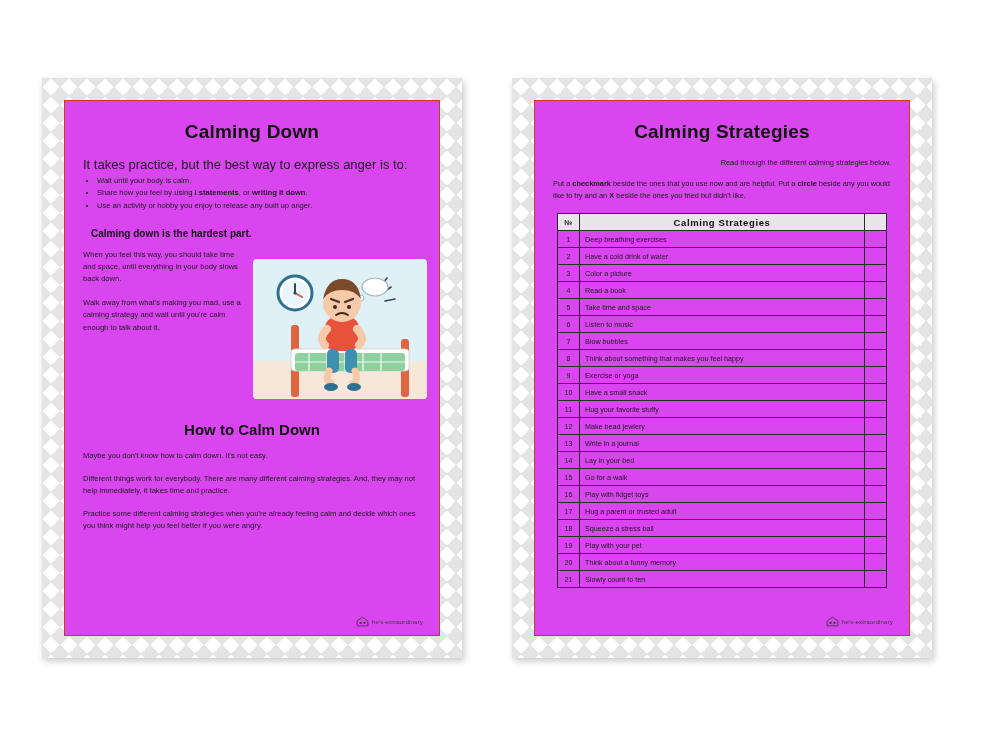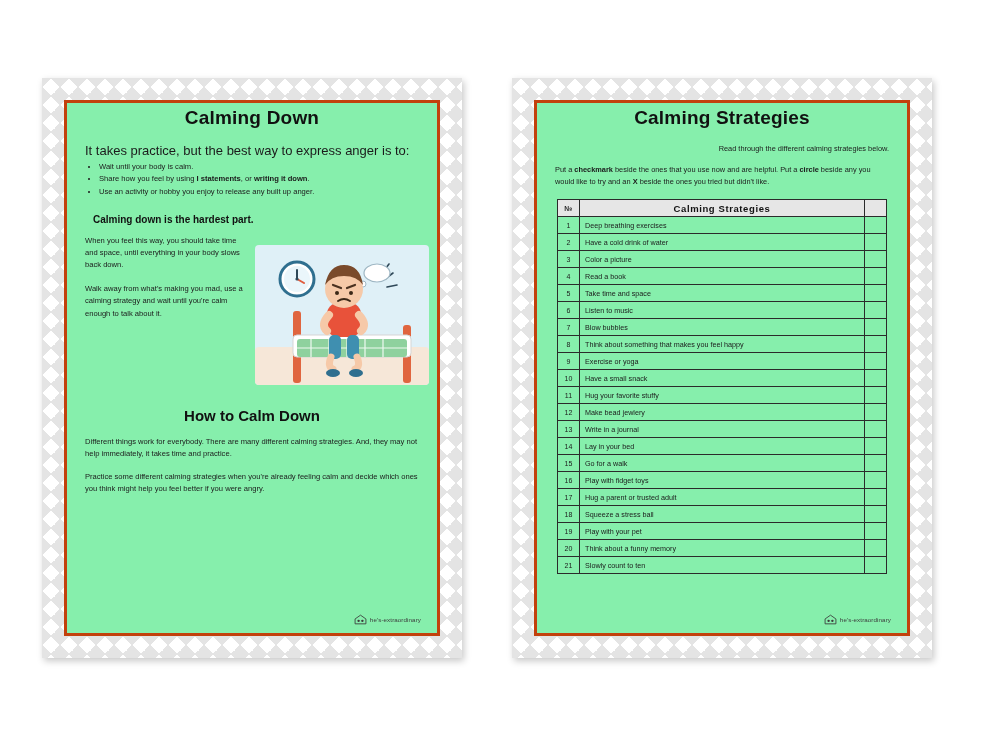--- a/index.html
+++ b/index.html
@@ -45,24 +45,24 @@
     background-size: 18px 18px;
     background-position: 0 0, 0 0, 0 0, 0 0;
   }
 
   .inner-card {
     position: absolute;
     left: 22px;
     top: 22px;
     right: 22px;
     bottom: 22px;
-    background: #86efac;
-    border: 3px solid #c2410c;
+    background: #d946ef;
+    border: 1px solid #c2410c;
     box-sizing: border-box;
-    padding: 0 18px 10px 18px;
+    padding: 16px 18px 10px 18px;
     overflow: hidden;
   }
 
   
   .doc-title {
     text-align: center;
     font-size: 19px;
     font-weight: bold;
     color: #111;
     letter-spacing: 0.2px;
@@ -288,20 +288,23 @@
             <path d="M78 118 q-4 10 2 12" stroke="#f6c9a8" stroke-width="7" fill="none" stroke-linecap="round"></path>
             <path d="M104 118 q4 10 -2 12" stroke="#f6c9a8" stroke-width="7" fill="none" stroke-linecap="round"></path>
             <ellipse cx="80" cy="134" rx="7" ry="4" fill="#2f6f8f"></ellipse>
             <ellipse cx="103" cy="134" rx="7" ry="4" fill="#2f6f8f"></ellipse>
           </svg>
         </div>
       </div>
 
       <div class="sec-title">How to Calm Down</div>
 
+      <p class="bottom-para">
+        <span>Maybe you don't </span><span class="ital">know</span><span> how to calm down. It's not easy.</span>
+      </p>
       <p class="bottom-para">Different things work for everybody. There are many different calming strategies. And, they may not help immediately, it takes time and practice.</p>
       <p class="bottom-para">Practice some different calming strategies when you're already feeling calm and decide which ones you think might help you feel better if you were angry.</p>
 
       <div class="footer-logo">
         <svg class="mark" viewBox="0 0 24 20">
           <path d="M2 9 L12 2 L22 9 L22 18 L2 18 Z" fill="none" stroke="#3b3b3b" stroke-width="1.6" stroke-linejoin="round"></path>
           <circle cx="8.5" cy="12.5" r="2.2" fill="#3b3b3b"></circle>
           <circle cx="15.5" cy="12.5" r="2.2" fill="#3b3b3b"></circle>
         </svg>
         <span class="brand">he's-extraordinary</span>

